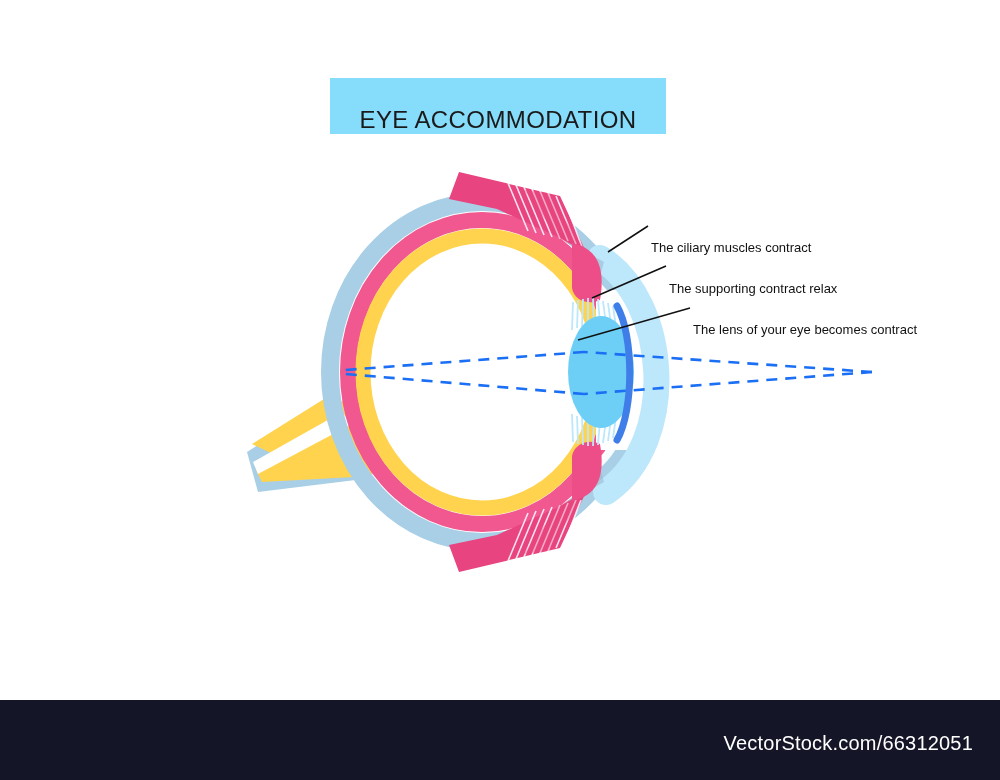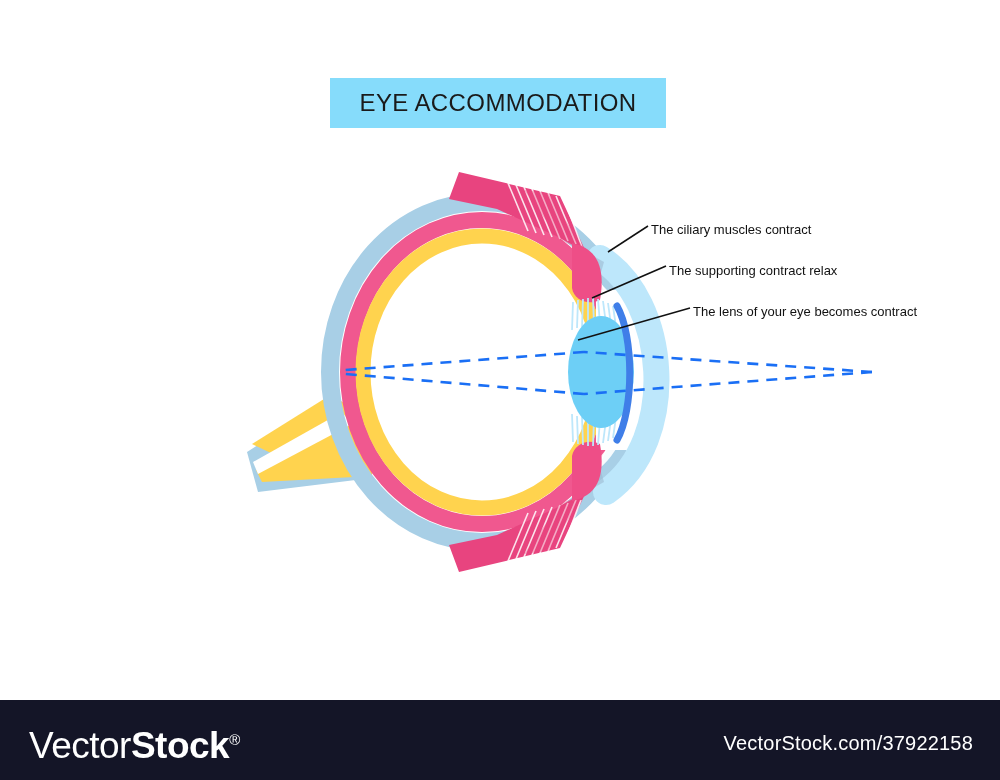--- a/index.html
+++ b/index.html
@@ -17,24 +17,24 @@
     height: 780px;
     background: #ffffff;
     overflow: hidden;
   }
   
   #title-banner {
     position: absolute;
     left: 330px;
     top: 78px;
     width: 336px;
-    height: 50px;
+    height: 56px;
     background: #86dcfb;
     display: flex;
-    align-items: center;
+    align-items: flex-end;
     justify-content: center;
   }
   #title-text {
     font-family: "Liberation Sans", sans-serif;
     font-size: 24px;
     letter-spacing: 0.4px;
     color: #1a1a1a;
     font-weight: 400;
     white-space: nowrap;
   }
@@ -47,20 +47,21 @@
     height: 700px;
   }
   
   .annotation {
     position: absolute;
     font-family: "Liberation Sans", sans-serif;
     font-size: 13px;
     color: #111111;
     white-space: nowrap;
     line-height: 1;
+    margin-top: 18px;
   }
   #label-ciliary   { left: 651px; top: 223px; }
   #label-ligaments { left: 669px; top: 264px; }
   #label-lens      { left: 693px; top: 305px; }
   
   #footer {
     position: absolute;
     left: 0;
     top: 700px;
     width: 1000px;
@@ -232,17 +233,16 @@
       <line x1="592" y1="298" x2="666" y2="266"></line>
       <line x1="578" y1="340" x2="690" y2="308"></line>
     </g>
   </svg>
 
   <div class="annotation" id="label-ciliary">The ciliary muscles contract</div>
   <div class="annotation" id="label-ligaments">The supporting contract relax</div>
   <div class="annotation" id="label-lens">The lens of your eye becomes contract</div>
 
   <div id="footer">
-    <div id="footer-logo"><span class="lw">Vector</span><span class="hw">Stock</span><span class="reg">®</span></div>
-    <div id="footer-url">VectorStock.com/37922158</div>
+    <div id="footer-url">VectorStock.com/66312051</div>
   </div>
 
 </div>
 
 </body></html>

